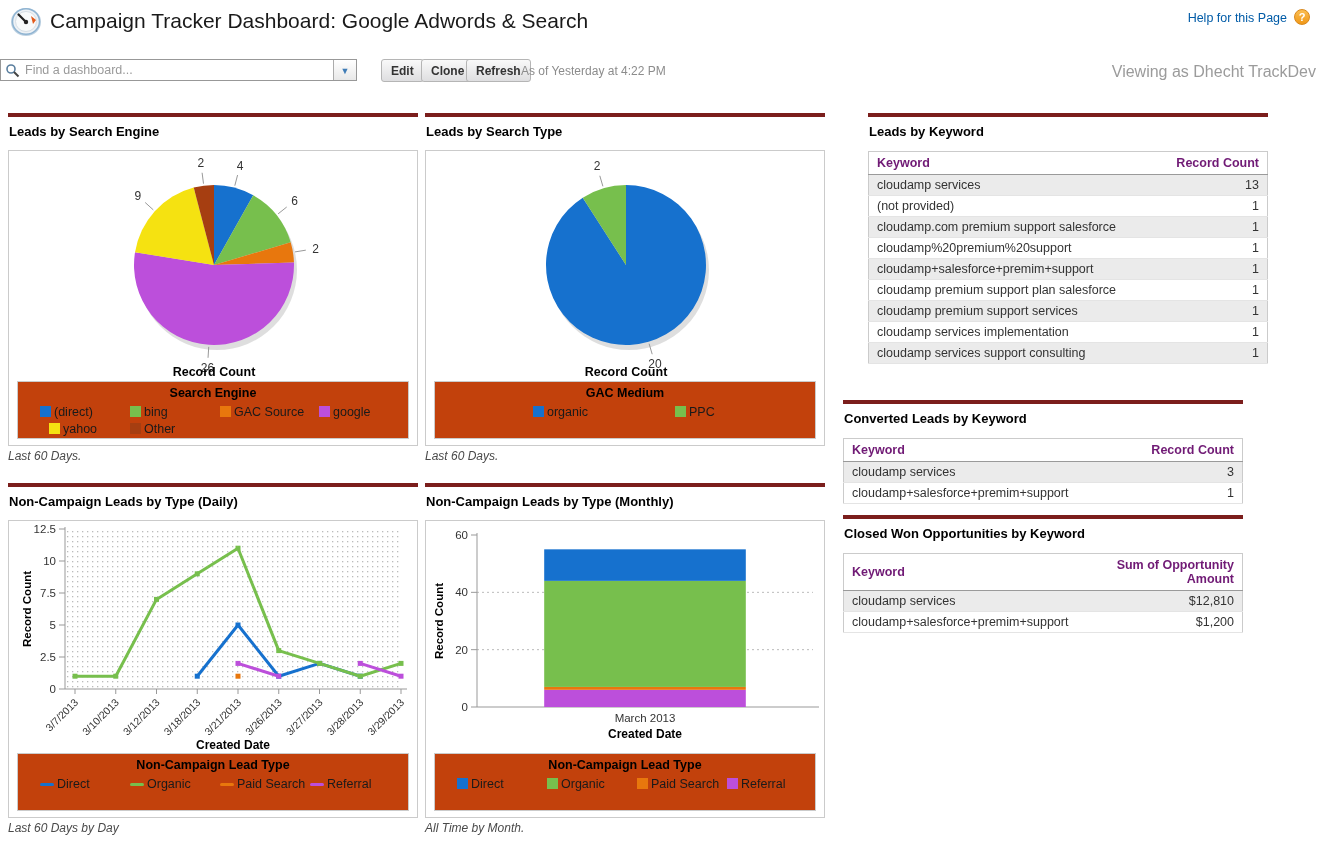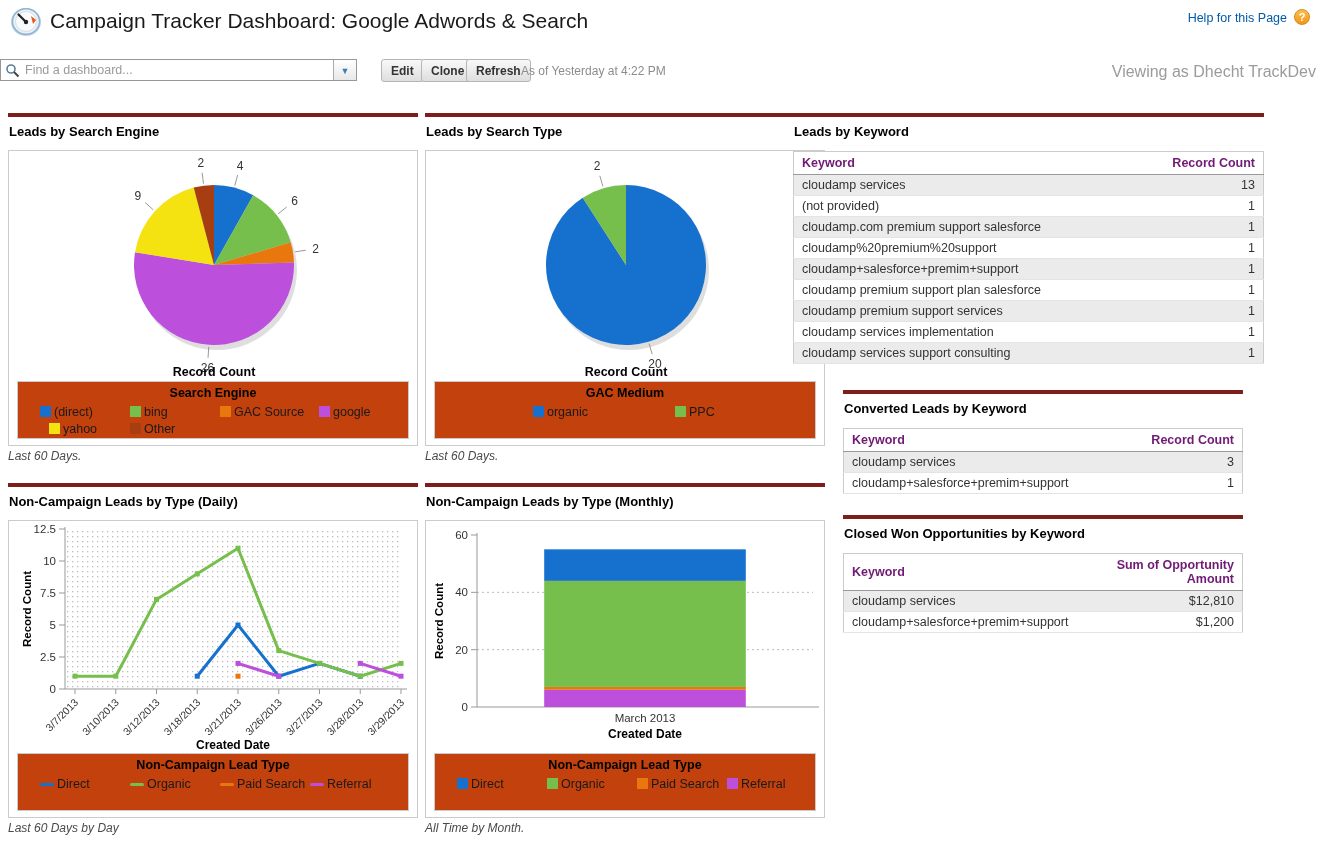--- a/index.html
+++ b/index.html
@@ -259,21 +259,21 @@
           <div class="legend-title">Non-Campaign Lead Type</div>
           <div class="legend-item" style="left: 22px; top: 23px;"><span class="sw" style="background: rgb(22, 113, 206);"></span><span>Direct</span></div>
           <div class="legend-item" style="left: 112px; top: 23px;"><span class="sw" style="background: rgb(119, 191, 77);"></span><span>Organic</span></div>
           <div class="legend-item" style="left: 202px; top: 23px;"><span class="sw" style="background: rgb(232, 119, 13);"></span><span>Paid Search</span></div>
           <div class="legend-item" style="left: 292px; top: 23px;"><span class="sw" style="background: rgb(188, 79, 219);"></span><span>Referral</span></div>
         </div>
     </div>
     <div class="panel-footer">All Time by Month.</div>
   </div>
 
-  <div class="panel" style="left:793px; top:113px; width:471px;">
+  <div class="panel" style="left:868px; top:113px; width:400px;">
     <div class="accent-bar"></div>
     <div class="panel-title">Leads by Keyword</div>
     <table class="report">
         <thead>
           <tr>
             <th>Keyword</th>
             <th class="num">Record Count</th>
           </tr>
         </thead>
         <tbody>
@@ -310,21 +310,21 @@
             <td class="num">1</td>
           </tr>
           <tr class="odd">
             <td>cloudamp services support consulting</td>
             <td class="num">1</td>
           </tr>
         </tbody>
       </table>
   </div>
 
-  <div class="panel" style="left:843px; top:390px; width:400px;">
+  <div class="panel" style="left:843px; top:400px; width:400px;">
     <div class="accent-bar"></div>
     <div class="panel-title">Converted Leads by Keyword</div>
     <table class="report">
         <thead>
           <tr>
             <th>Keyword</th>
             <th class="num">Record Count</th>
           </tr>
         </thead>
         <tbody>

